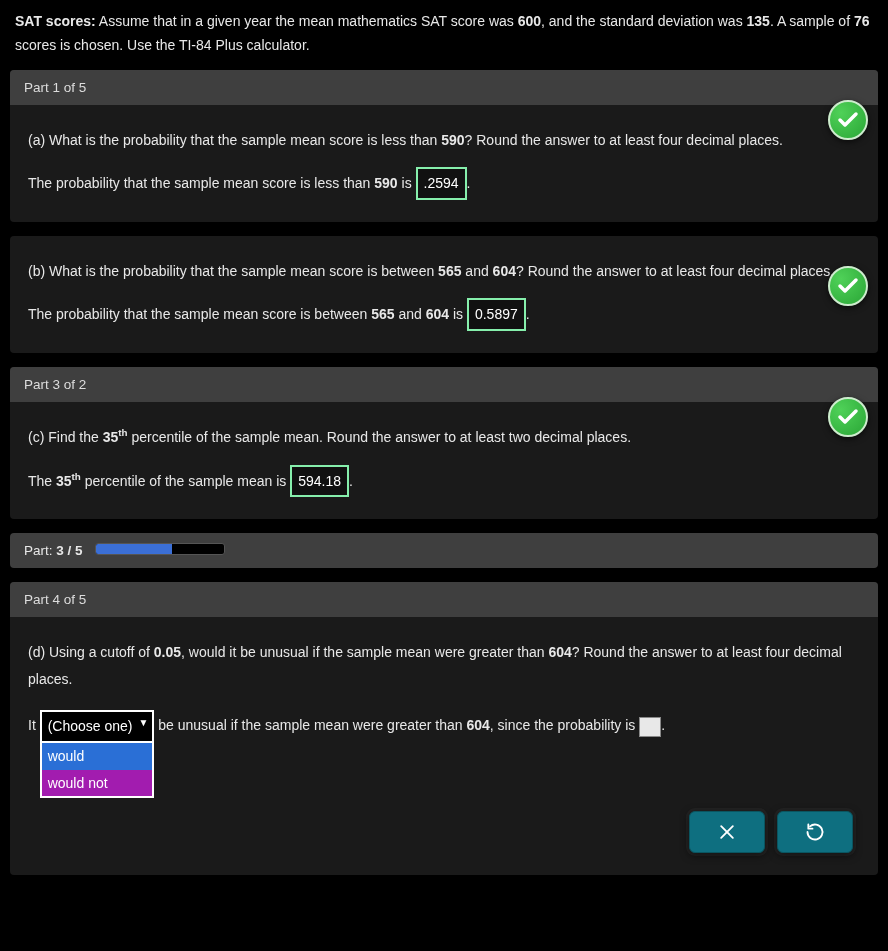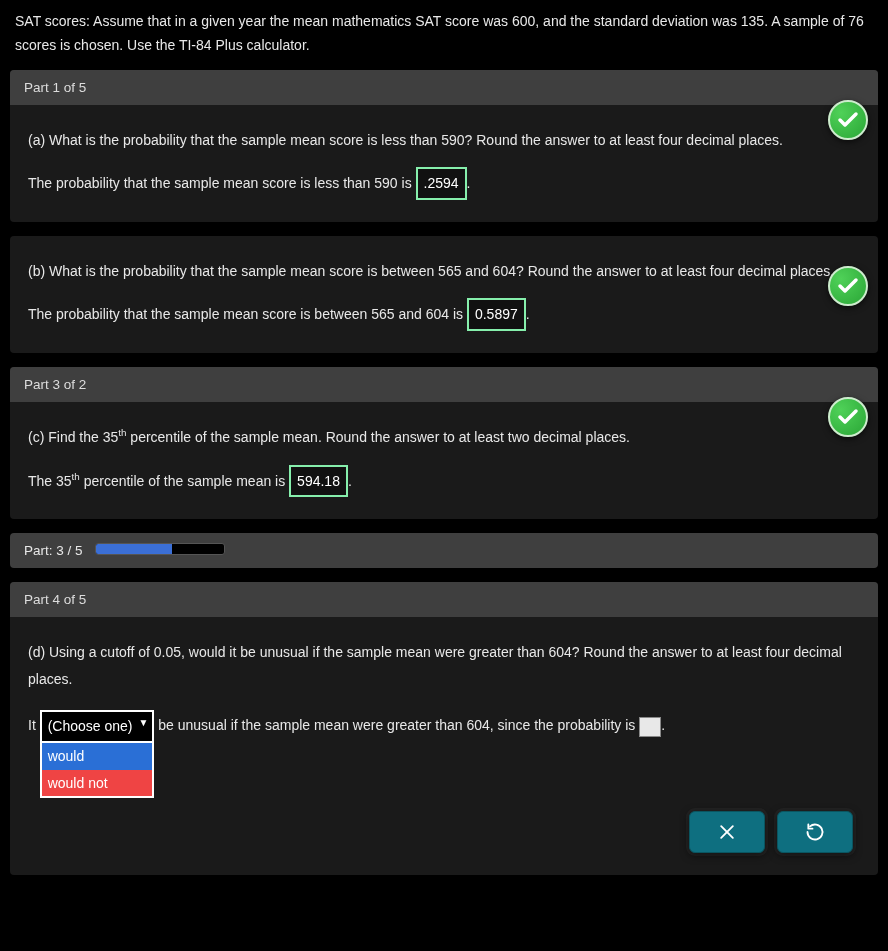--- a/index.html
+++ b/index.html
@@ -9,21 +9,21 @@
     font-family: Verdana, Arial, sans-serif;
     font-size: 14px;
     margin: 0;
     padding: 10px;
     width: 888px;
   }
   .intro {
     padding: 0 5px 12px 5px;
     line-height: 1.7;
   }
-  .b { font-weight: normal; }
+  .b { font-weight: bold; }
   .panel {
     background: #1a1a1a;
     border-radius: 4px;
     margin-bottom: 14px;
     position: relative;
     box-shadow: 0 0 4px rgba(0,0,0,0.5);
   }
   .panel-header {
     background: #3f3f3f;
     border-radius: 4px 4px 0 0;
@@ -111,21 +111,21 @@
   }
   .dropdown-btn .tri {
     font-size: 10px;
   }
   .dropdown-list {
     position: absolute;
     left: 0;
     top: 100%;
     border: 2px solid #fff;
     border-top: none;
-    background: #ef4444;
+    background: #a21caf;
     min-width: 100%;
     z-index: 10;
   }
   .dropdown-opt {
     padding: 0px 6px;
     color: #fff;
     font-size: 14px;
     white-space: nowrap;
     cursor: pointer;
   }

